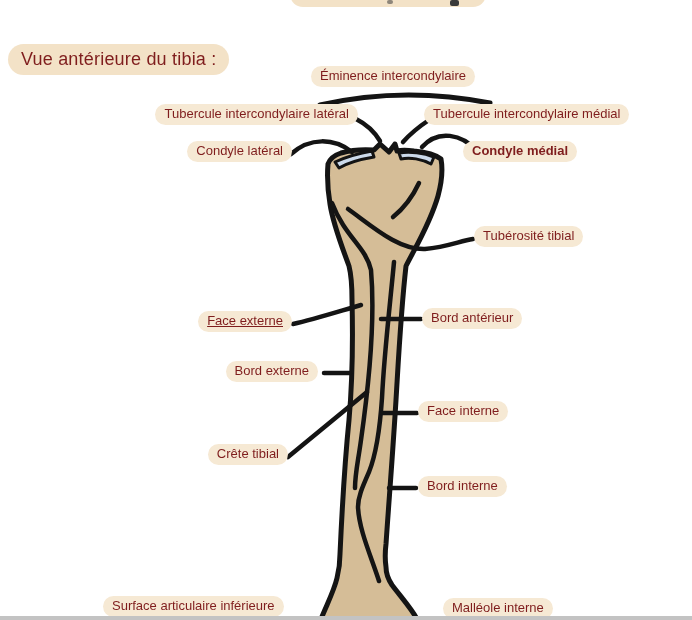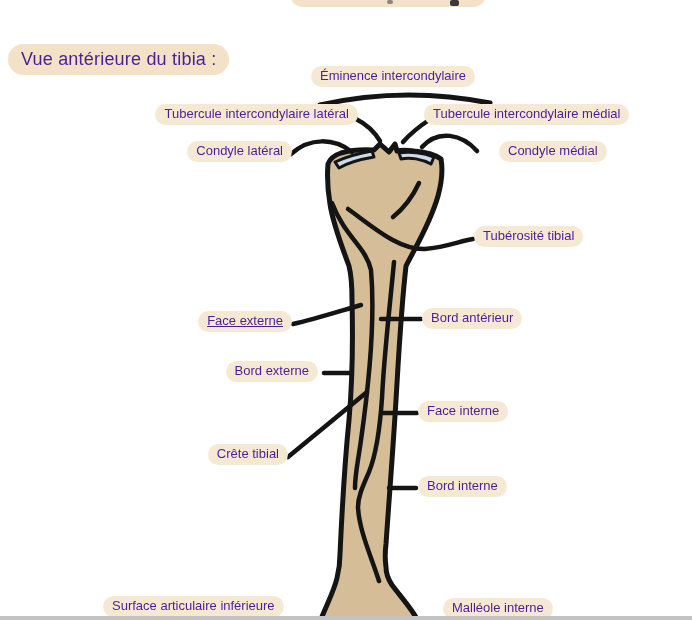--- a/index.html
+++ b/index.html
@@ -12,21 +12,21 @@
   .stage{position:absolute;inset:0;}
   svg{position:absolute;left:0;top:0;}
   .pill{
     position:absolute;
     display:inline-flex;align-items:center;justify-content:center;
     background:#f6e9d4;
     border-radius:12px;
     padding:3px 9px;
     font-size:13px;line-height:1.15;
     white-space:nowrap;
-    color:#4c1d95;
+    color:#7f1d1d;
     z-index:3;
   }
   .heading{
     background:#f3e2c7;
     font-size:18px;
     padding:5px 13px;
     border-radius:16px;
     letter-spacing:.2px;
   }
   .cropped-pill{
@@ -102,21 +102,21 @@
   <div class="pill heading" style="left:8px;top:44px;">Vue antérieure du tibia :</div>
 
   <div class="pill" style="right:334px;top:104px;">Tubercule intercondylaire latéral</div>
 
   <div class="pill" style="left:311px;top:66px;">Éminence intercondylaire</div>
 
   <div class="pill" style="right:400px;top:141px;">Condyle latéral</div>
 
   <div class="pill" style="left:424px;top:104px;">Tubercule intercondylaire médial</div>
 
-  <div class="pill" style="left:499px;top:141px;">Condyle médial</div>
+  <div class="pill" style="left:463px;top:141px;font-weight:bold;">Condyle médial</div>
 
   <div class="pill" style="left:474px;top:226px;">Tubérosité tibial</div>
 
   <div class="pill" style="right:400px;top:311px;text-decoration:underline;">Face externe</div>
 
   <div class="pill" style="left:422px;top:308px;">Bord antérieur</div>
 
   <div class="pill" style="right:374px;top:361px;">Bord externe</div>
 
   <div class="pill" style="left:418px;top:401px;">Face interne</div>

